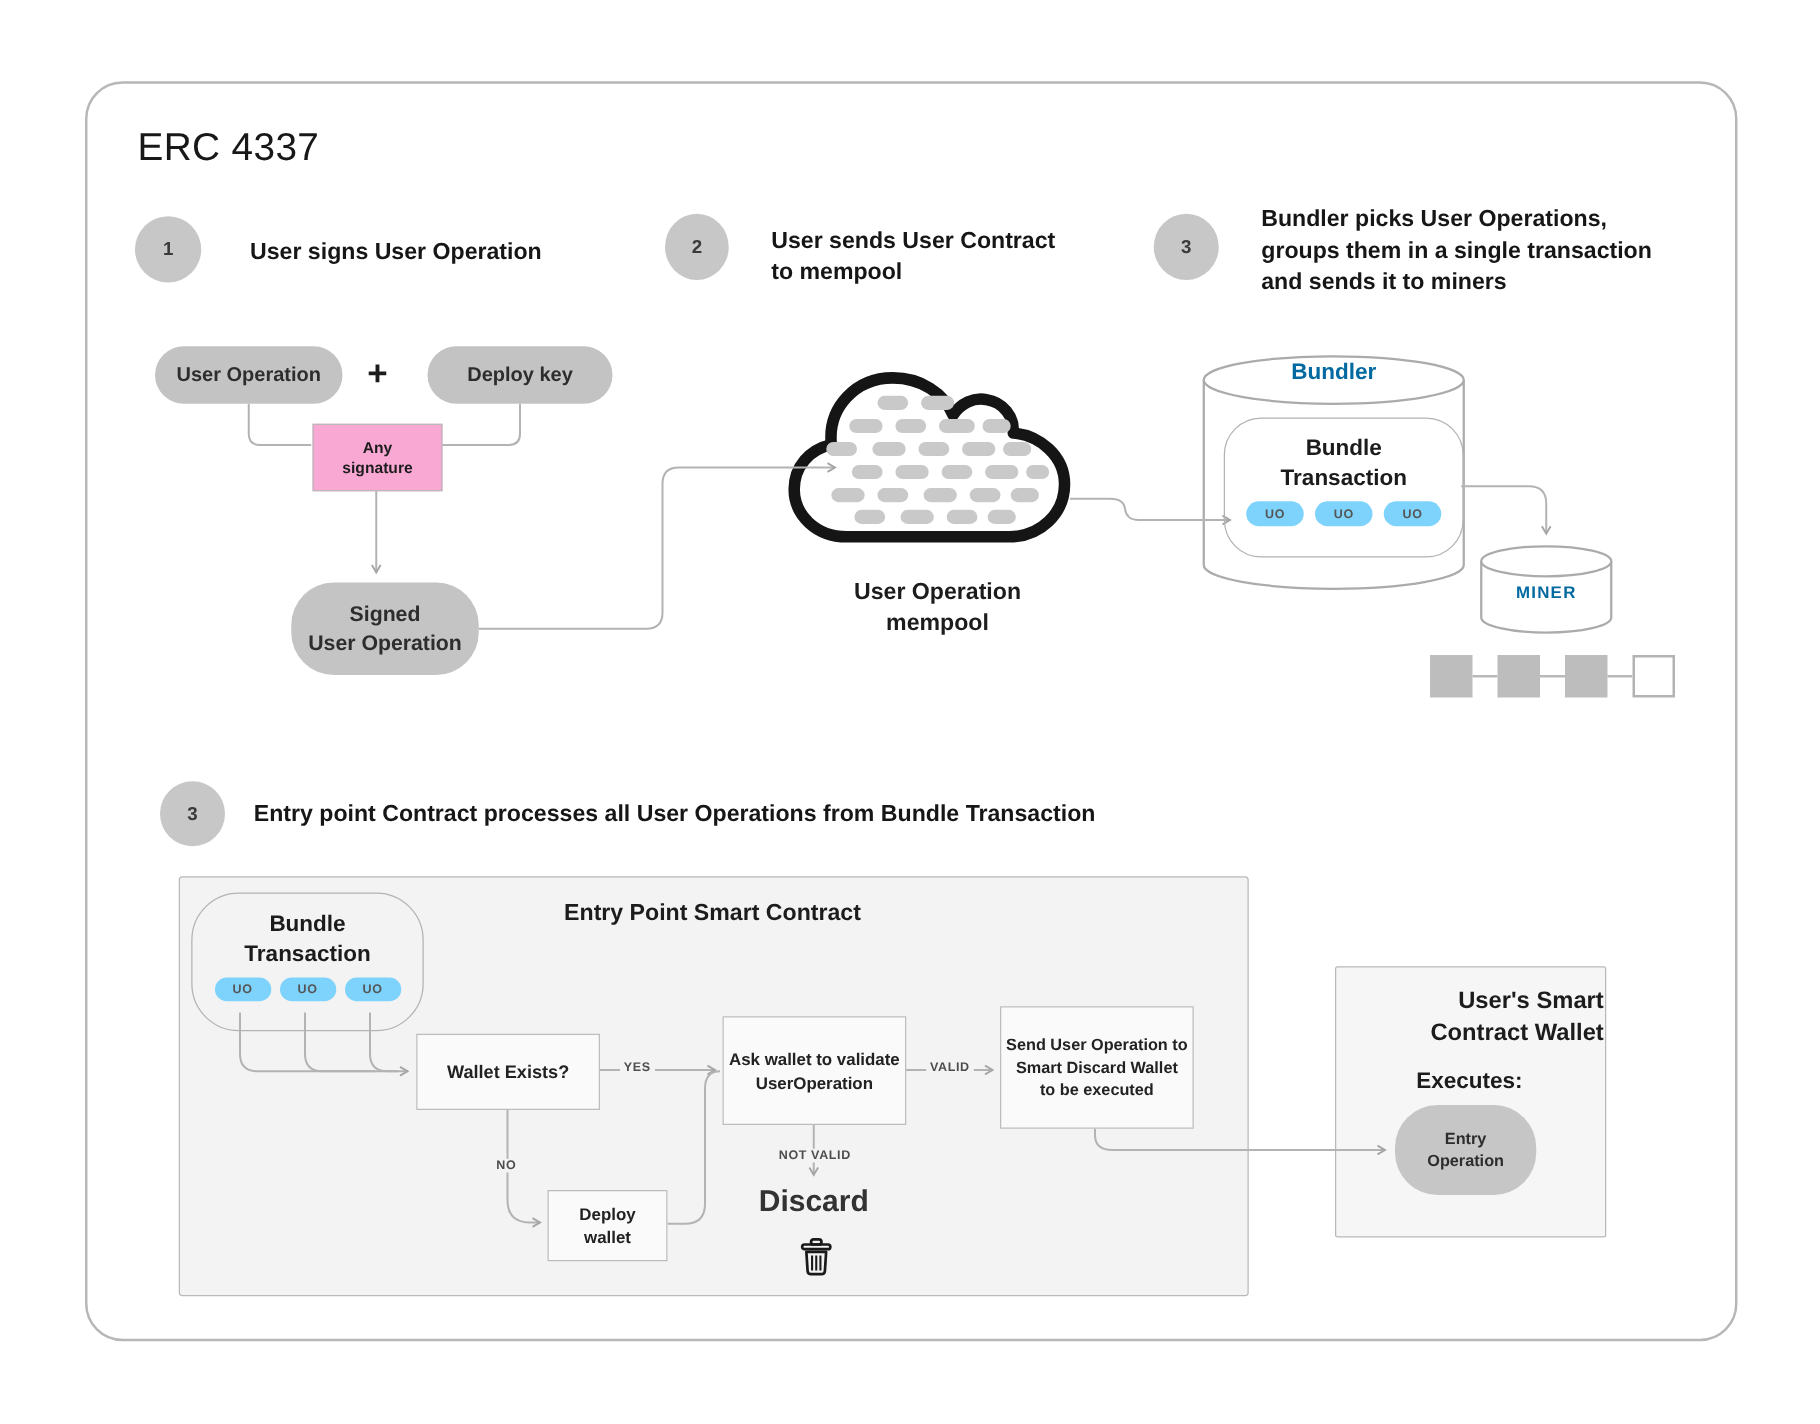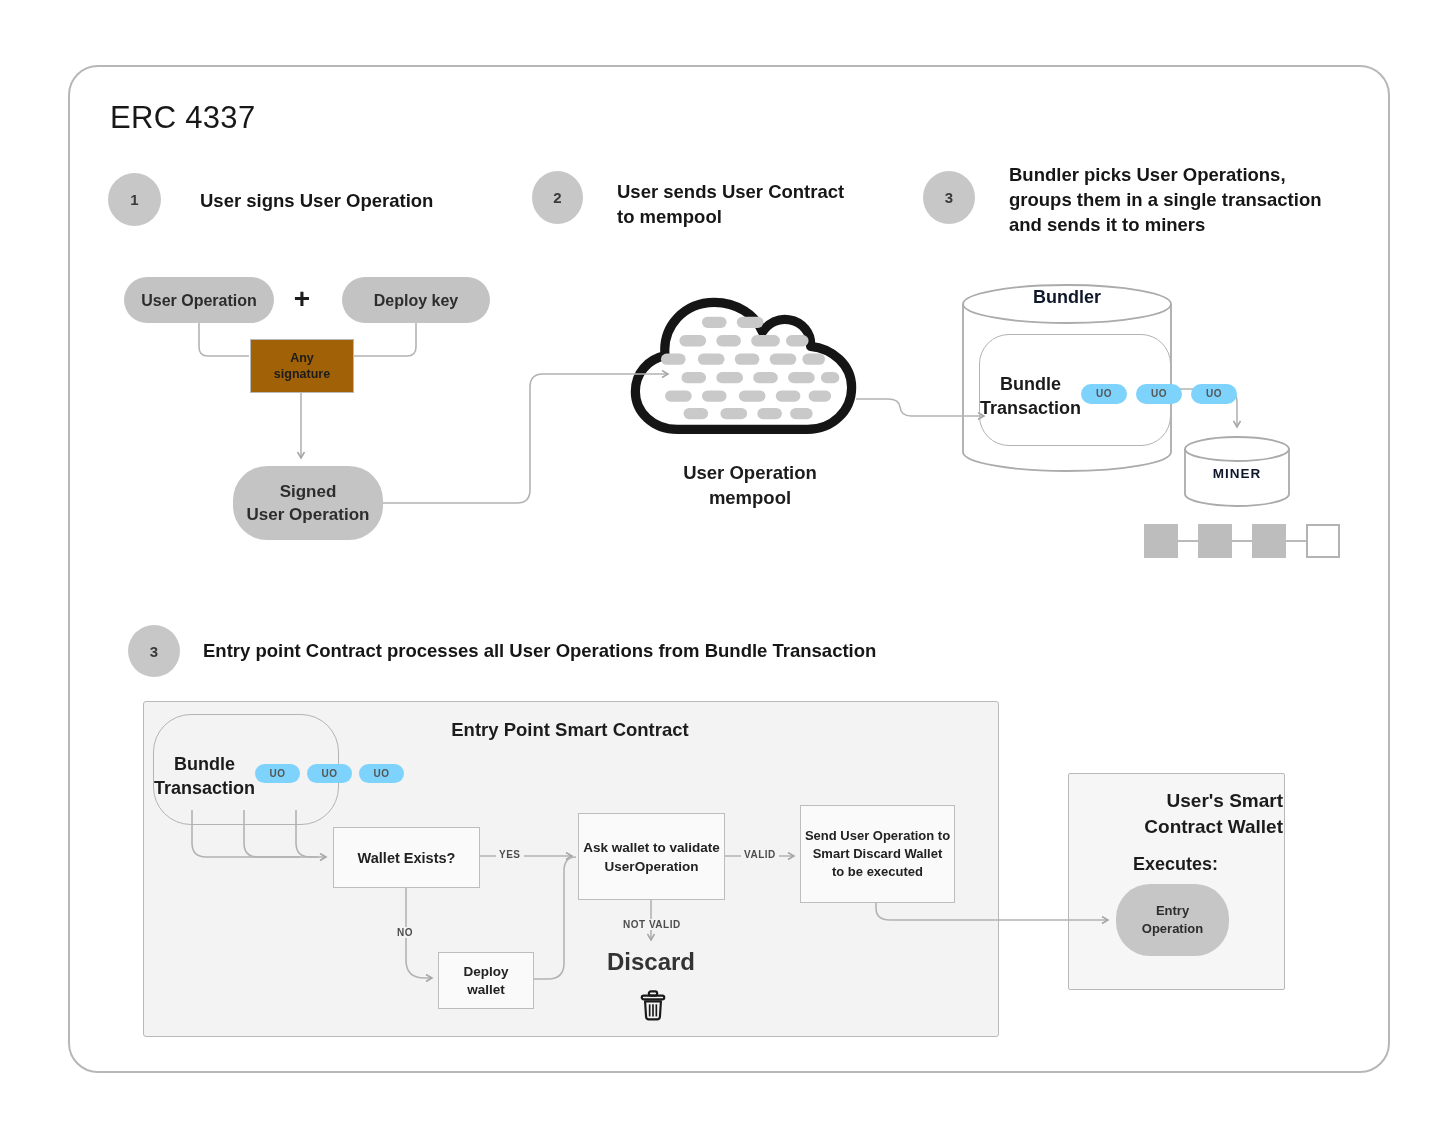--- a/index.html
+++ b/index.html
@@ -9,33 +9,33 @@
   .z0{z-index:1;} .z2{z-index:3;}
   #connectors{position:absolute;left:0;top:0;z-index:2;}
   .frame{left:68px;top:65px;width:1318px;height:1004px;border:2px solid #b7b7b7;border-radius:30px;}
   .pre{white-space:pre-line;}
   .title{left:110px;top:100px;font-size:31px;font-weight:400;letter-spacing:.3px;color:#181818;}
   .badge{width:53px;height:53px;border-radius:50%;background:#c7c7c7;color:#3a3a3a;
     font-size:15px;font-weight:700;display:flex;align-items:center;justify-content:center;}
   .step-label{font-size:18.5px;font-weight:700;line-height:25px;color:#161616;}
   .pill{background:#c3c3c3;border-radius:26px;display:flex;align-items:center;justify-content:center;
     font-weight:700;font-size:16px;color:#2d2d2d;text-align:center;line-height:21px;}
-  .whitebox{background:#a16207;border:1.5px solid #b9b9b9;display:flex;align-items:center;justify-content:center;
+  .whitebox{background:#f9a8d4;border:1.5px solid #b9b9b9;display:flex;align-items:center;justify-content:center;
     text-align:center;font-weight:700;}
   .flowbox{background:#fafafa;border:1.5px solid #bdbdbd;display:flex;align-items:center;justify-content:center;
     text-align:center;font-weight:700;color:#222;}
   .panel{background:#f3f3f3;border:1.5px solid #b9b9b9;border-radius:3px;}
   .lbl{font-size:10px;font-weight:700;color:#4d4d4d;letter-spacing:.5px;background:#f3f3f3;padding:0 3px;}
   .uo-pill{width:46px;height:20px;border-radius:10px;background:#7dd3fc;color:#555;
     font-size:10px;font-weight:700;display:flex;align-items:center;justify-content:center;letter-spacing:.5px;}
   .uo-row{display:flex;justify-content:center;}
-  .bt-box{border:1.5px solid #b3b3b3;border-radius:30px;display:flex;flex-direction:row;
+  .bt-box{border:1.5px solid #b3b3b3;border-radius:30px;display:flex;flex-direction:column;
     align-items:center;background:transparent;}
   .bt-title{font-size:18px;font-weight:700;line-height:24px;text-align:center;color:#1b1b1b;}
-  .cyl-label{font-weight:700;text-align:center;color:#0f172a;}
+  .cyl-label{font-weight:700;text-align:center;color:#0369a1;}
   .sq{width:34px;height:34px;background:#bdbdbd;}
   .sq-w{width:34px;height:34px;background:#fff;border:2.5px solid #b3b3b3;box-sizing:border-box;}
   .seg{width:20px;height:2px;background:#b9b9b9;}
   .chain{display:flex;align-items:center;}
 </style>
 </head>
 <body>
 
 <div class="canvas">
 

